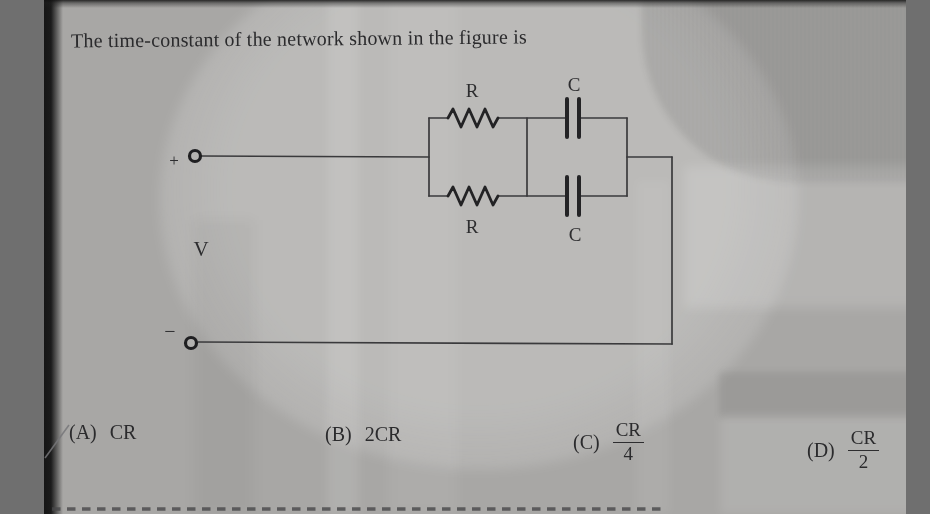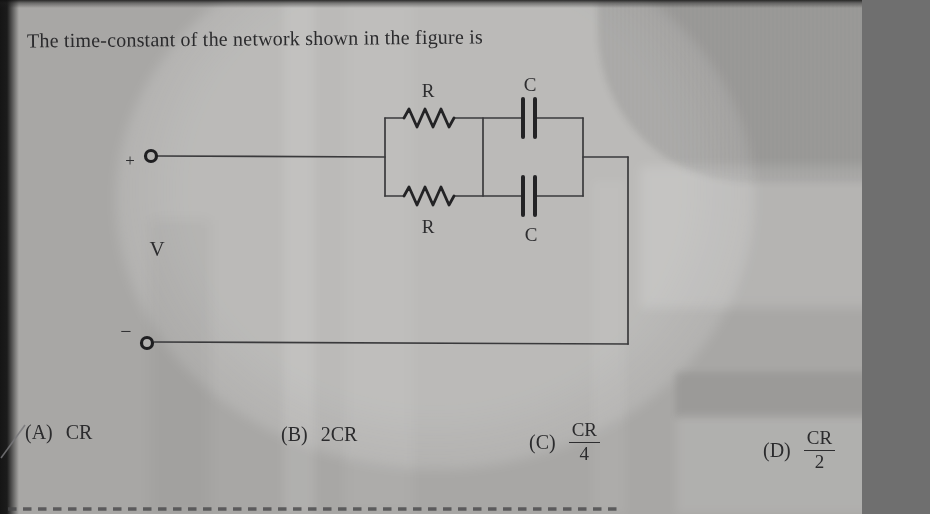--- a/index.html
+++ b/index.html
@@ -1,19 +1,20 @@
 <!DOCTYPE html>
 <html><head>
 <meta charset="utf-8">
 <style>
   html,body{margin:0;padding:0;background:#6f6f6f;}
   #stage{
     position:relative;width:862px;height:514px;overflow:hidden;
     background:#a8a7a5;
     font-family:"Liberation Serif", serif;
+    margin-left:44px;
   }
   
   .artifact{position:absolute;pointer-events:none;}
   .left-edge{left:0;top:0;width:22px;height:514px;
     background:linear-gradient(90deg,#151515 0,#1b1b1b 7px,rgba(25,25,25,0) 19px);}
   .top-edge{left:0;top:0;width:930px;height:9px;
     background:linear-gradient(180deg,rgba(18,18,18,.85) 0,rgba(30,30,30,.45) 3px,rgba(40,40,40,0) 8px);}
   .watermark{left:115px;top:-70px;width:640px;height:540px;border-radius:50%;
     background:radial-gradient(ellipse at 50% 48%, rgba(255,255,254,.22) 0 55%, rgba(255,255,255,.12) 72%, rgba(255,255,255,0) 78%);
     filter:blur(6px);}

